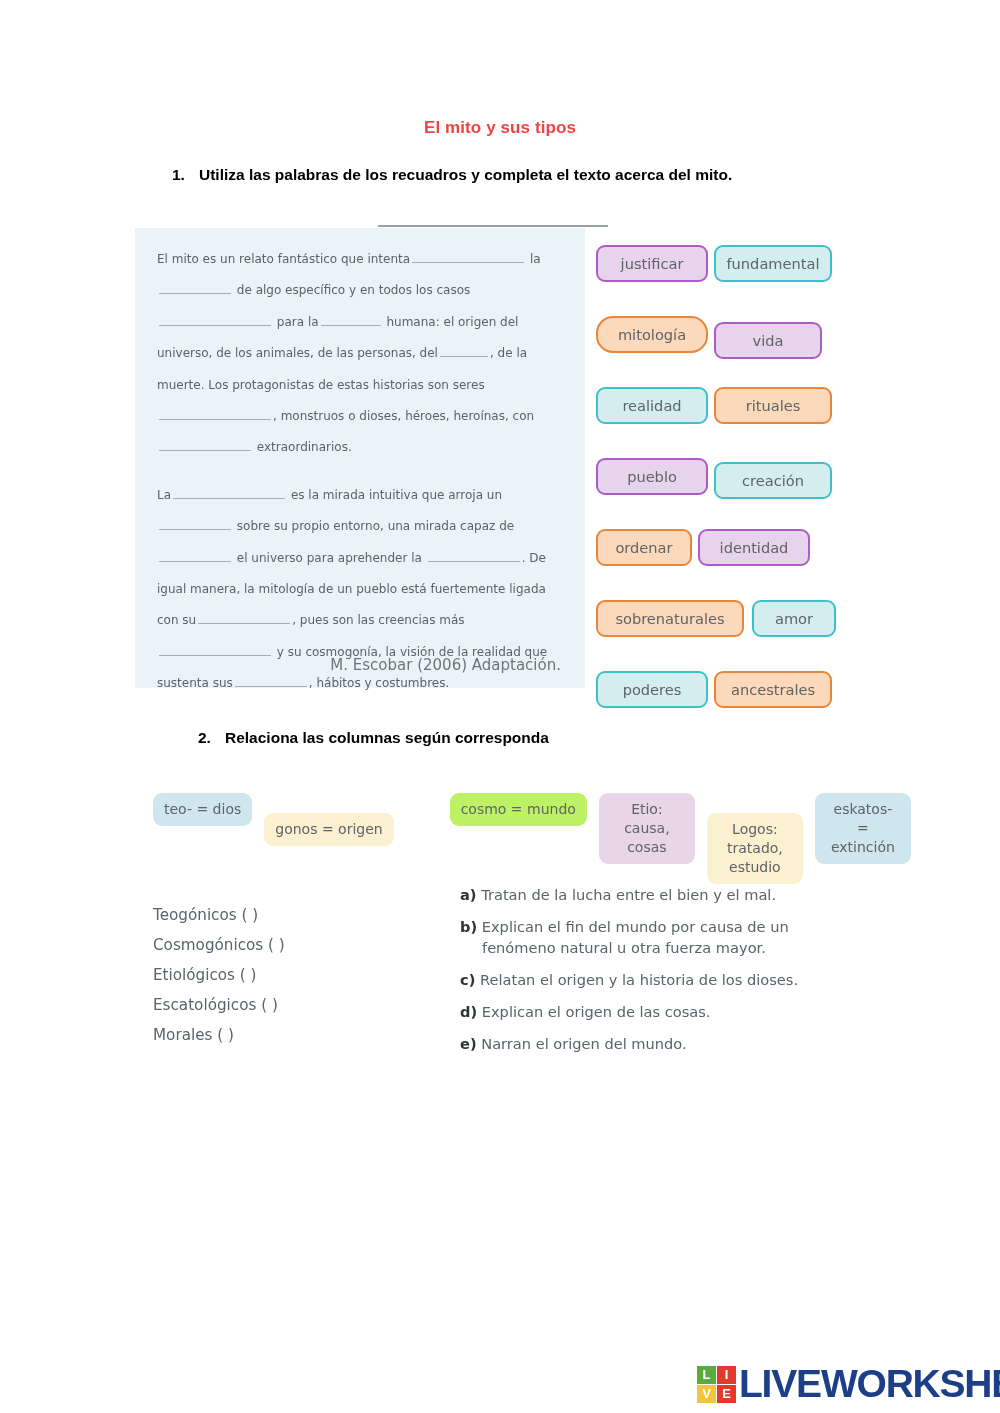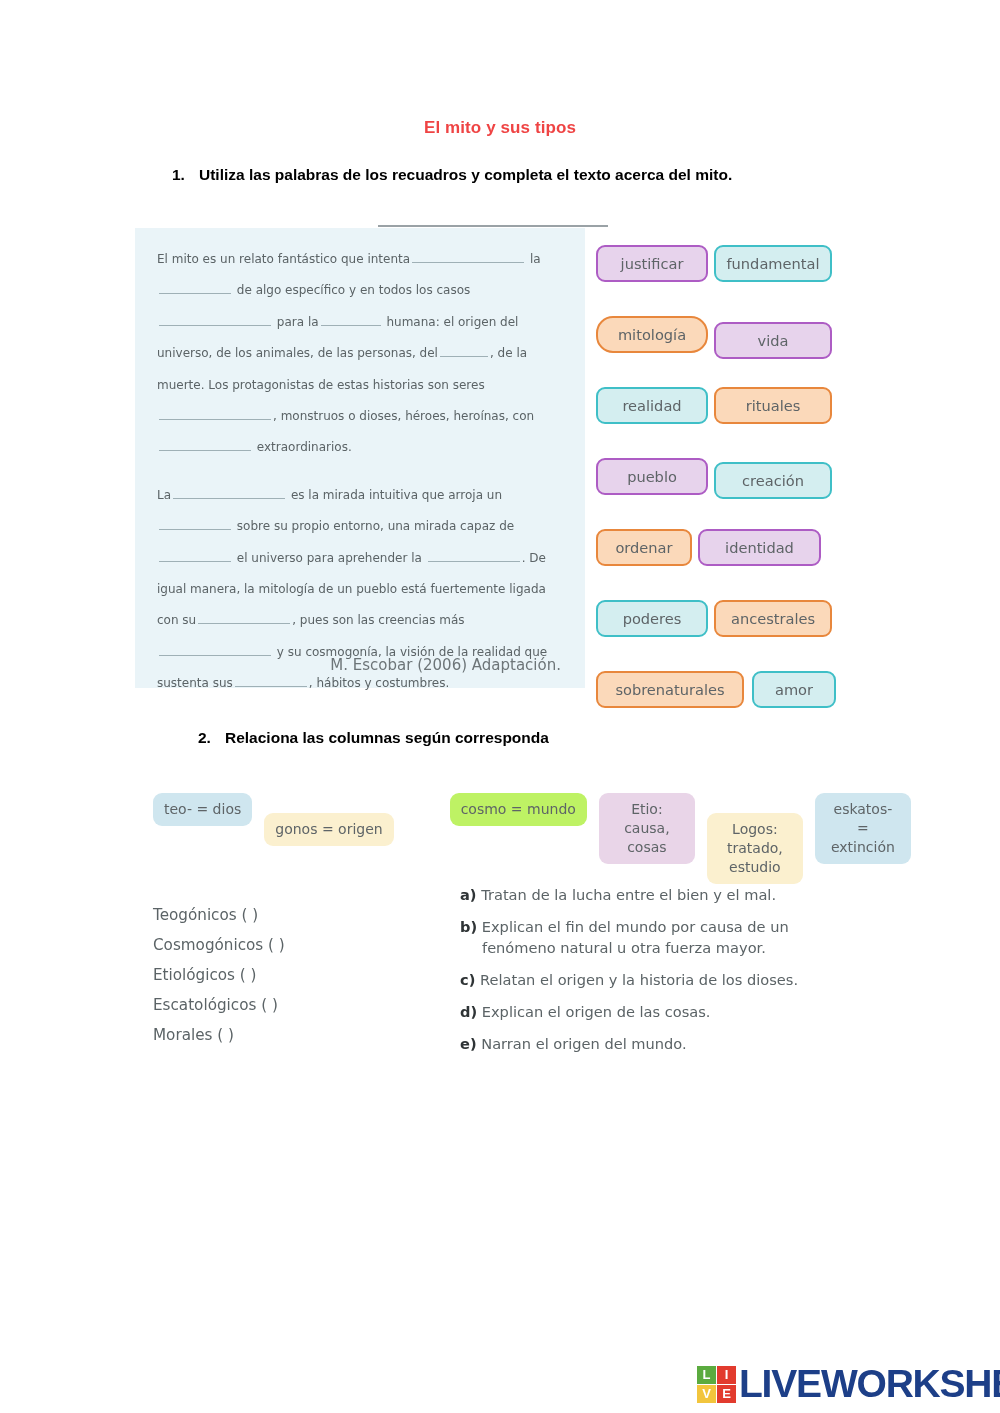--- a/index.html
+++ b/index.html
@@ -123,27 +123,27 @@
   }
   .chip.purple { background: #e7d3ec; border-color: #ad5cc4; }
   .chip.teal   { background: #d4eef0; border-color: #3fbfc7; }
   .chip.orange { background: #fbd9ba; border-color: #e8873c; }
   .chip-gap   { width: 6px; }
 
   
   .w-justificar    { width: 112px; }
   .w-fundamental   { width: 118px; }
   .w-mitologia     { width: 112px; border-radius: 17px; }
-  .w-vida          { width: 118px; margin-top: 11px; }
+  .w-vida          { width: 108px; margin-top: 11px; }
   .w-realidad      { width: 112px; }
   .w-rituales      { width: 118px; }
   .w-pueblo        { width: 112px; }
   .w-creacion      { width: 118px; margin-top: 8px; }
   .w-ordenar       { width: 96px; }
-  .w-identidad     { width: 123px; }
+  .w-identidad     { width: 112px; }
   .w-poderes       { width: 112px; }
   .w-ancestrales   { width: 118px; }
   .w-sobrenat      { width: 148px; }
   .w-amor          { width: 84px; margin-left: 8px; }
 
   
   .etym-row {
     position: absolute;
     top: 793px;
     left: 153px;
@@ -278,27 +278,27 @@
     <div class="chip purple w-pueblo">pueblo</div>
     <div class="chip-gap"></div>
     <div class="chip teal w-creacion">creación</div>
   </div>
   <div class="chip-row">
     <div class="chip orange w-ordenar">ordenar</div>
     <div class="chip-gap"></div>
     <div class="chip purple w-identidad">identidad</div>
   </div>
   <div class="chip-row">
-    <div class="chip teal w-poderes">poderes</div>
-    <div class="chip-gap"></div>
-    <div class="chip orange w-ancestrales">ancestrales</div>
-  </div>
-  <div class="chip-row">
     <div class="chip orange w-sobrenat">sobrenaturales</div>
     <div class="chip teal w-amor">amor</div>
+  </div>
+  <div class="chip-row">
+    <div class="chip teal w-poderes">poderes</div>
+    <div class="chip-gap"></div>
+    <div class="chip orange w-ancestrales">ancestrales</div>
   </div>
 </div>
 
 <div class="instruction" id="instruction-2">
   <span class="num">2.</span><span>Relaciona las columnas según corresponda</span>
 </div>
 
 <div class="etym-row">
   <div class="etym-box etym-blue">teo- = dios</div>
   <div class="etym-box etym-yellow">gonos = origen</div>

